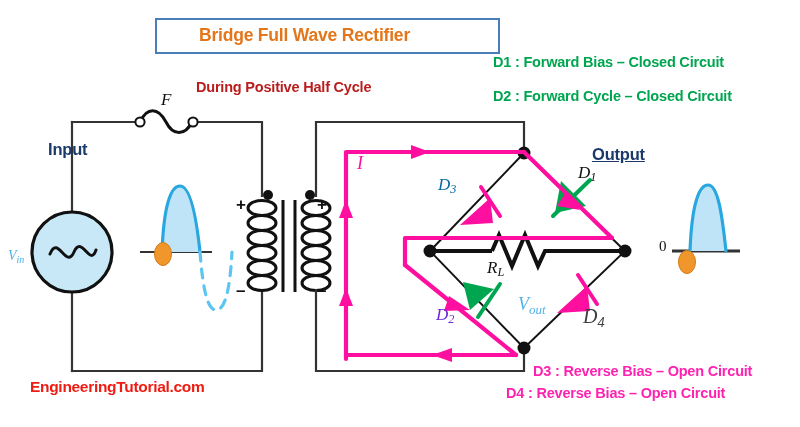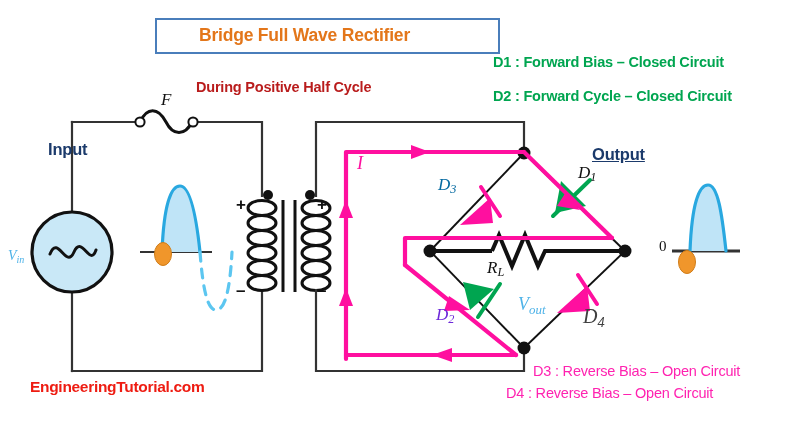--- a/index.html
+++ b/index.html
@@ -63,21 +63,21 @@
   .note-green {
     color: #00a550;
     font-size: 14.5px;
     font-weight: bold;
     letter-spacing: -0.2px;
     white-space: nowrap;
   }
   .note-pink {
     color: #ff22b0;
     font-size: 14.5px;
-    font-weight: normal;
+    font-weight: bold;
     letter-spacing: -0.2px;
     white-space: nowrap;
   }
   .n1 { left: 493px; top: 54px; }
   .n2 { left: 493px; top: 88px; }
   .n3 { left: 533px; top: 363px; }
   .n4 { left: 506px; top: 385px; }
 
   
   .port-label {

